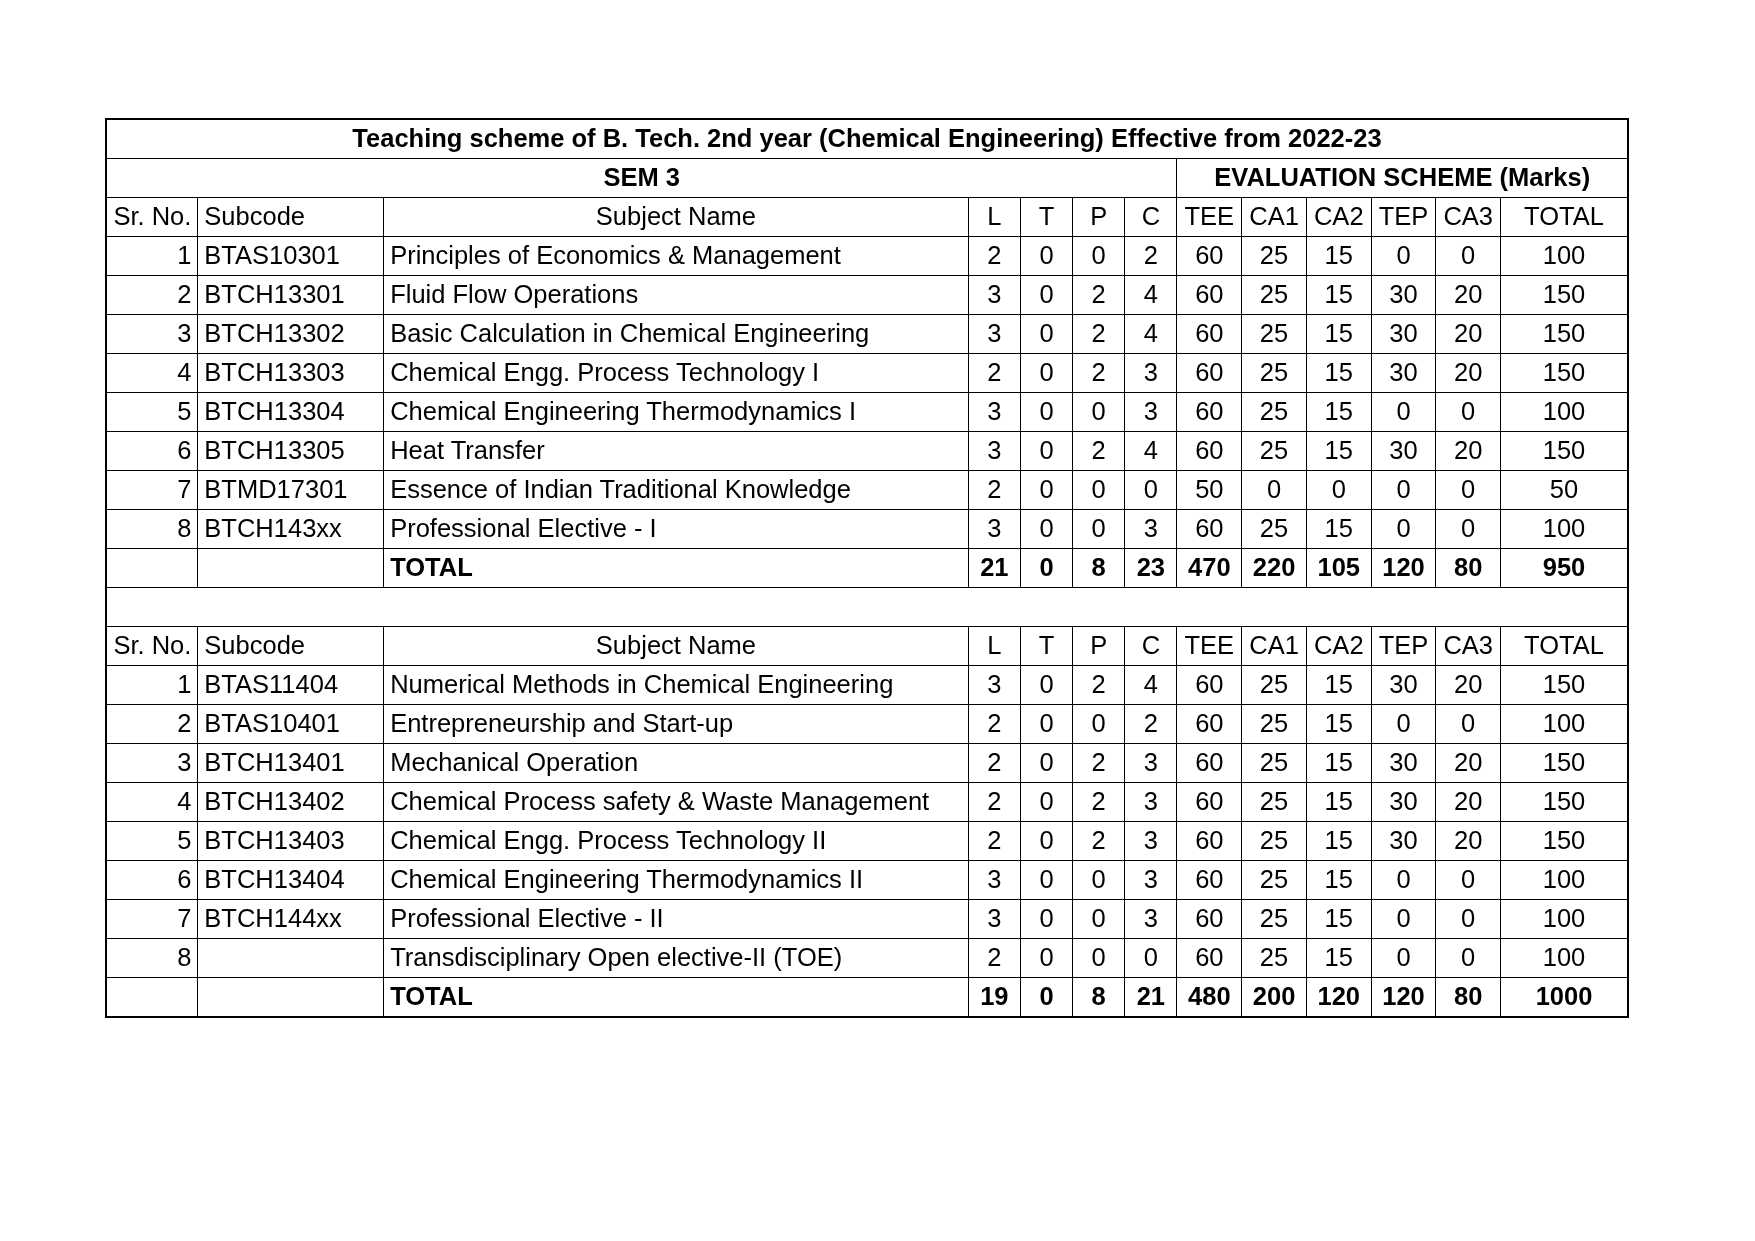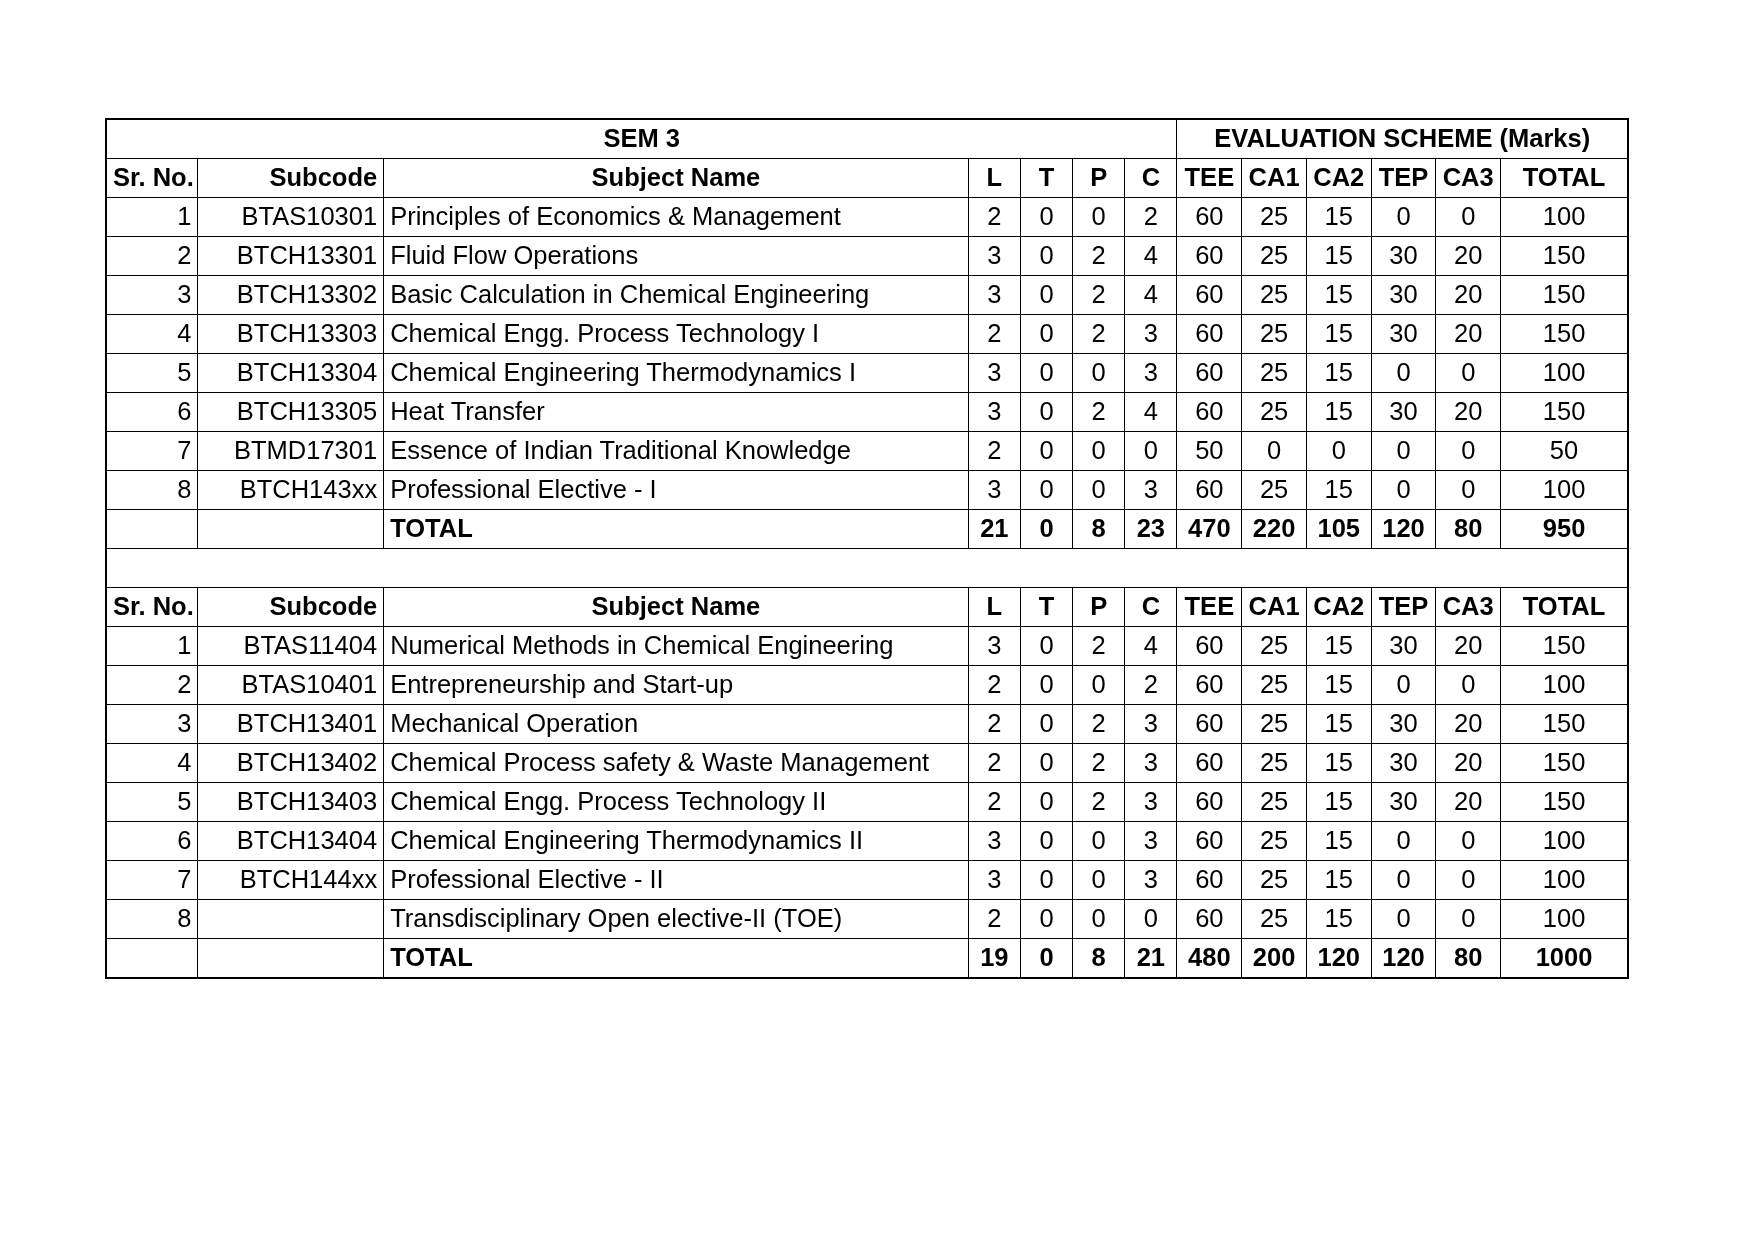--- a/index.html
+++ b/index.html
@@ -48,26 +48,26 @@
   }
   .band-cell {
     text-align: center;
     font-weight: bold;
     font-size: 28px;
     height: 44px;
     border-radius: 19px;
   }
   .col-head {
     text-align: center;
-    font-weight: bold;
+    font-weight: normal;
     font-size: 25.5px;
     height: 40px;
   }
   .c-sr   { width: 88px;  text-align: right; padding-right: 8px; }
-  .c-sub  { width: 178px; text-align: right; }
+  .c-sub  { width: 178px; text-align: left; }
   .c-name { width: 560px; text-align: left; padding-left: 9px; margin-left: 40px; }
   .c-n    { width: 50px;  text-align: center; }
   .c-m    { width: 62px;  text-align: center; }
   .c-tot  { width: 122px; text-align: center; }
   .total-row td {
     font-weight: bold;
   }
   .total-row .c-name {
     text-align: left;
   }
@@ -97,20 +97,23 @@
         <col style="width:50px">
       <col style="width:62px">
         <col style="width:62px">
         <col style="width:62px">
         <col style="width:62px">
         <col style="width:62px">
       <col style="width:122px">
     </colgroup>
     <tbody>
       <tr>
+        <td class="title-cell" colspan="13">Teaching scheme of B. Tech. 2nd year (Chemical Engineering) Effective from 2022-23</td>
+      </tr>
+      <tr>
         <td class="band-cell" colspan="7">SEM 3</td>
         <td class="band-cell" colspan="6">EVALUATION SCHEME (Marks)</td>
       </tr>
       <tr>
         <td class="col-head c-sr">Sr. No.</td>
         <td class="col-head c-sub">Subcode</td>
         <td class="col-head c-name" style="text-align:center">Subject Name</td>
         <td class="col-head c-n">L</td>
         <td class="col-head c-n">T</td>
         <td class="col-head c-n">P</td>

